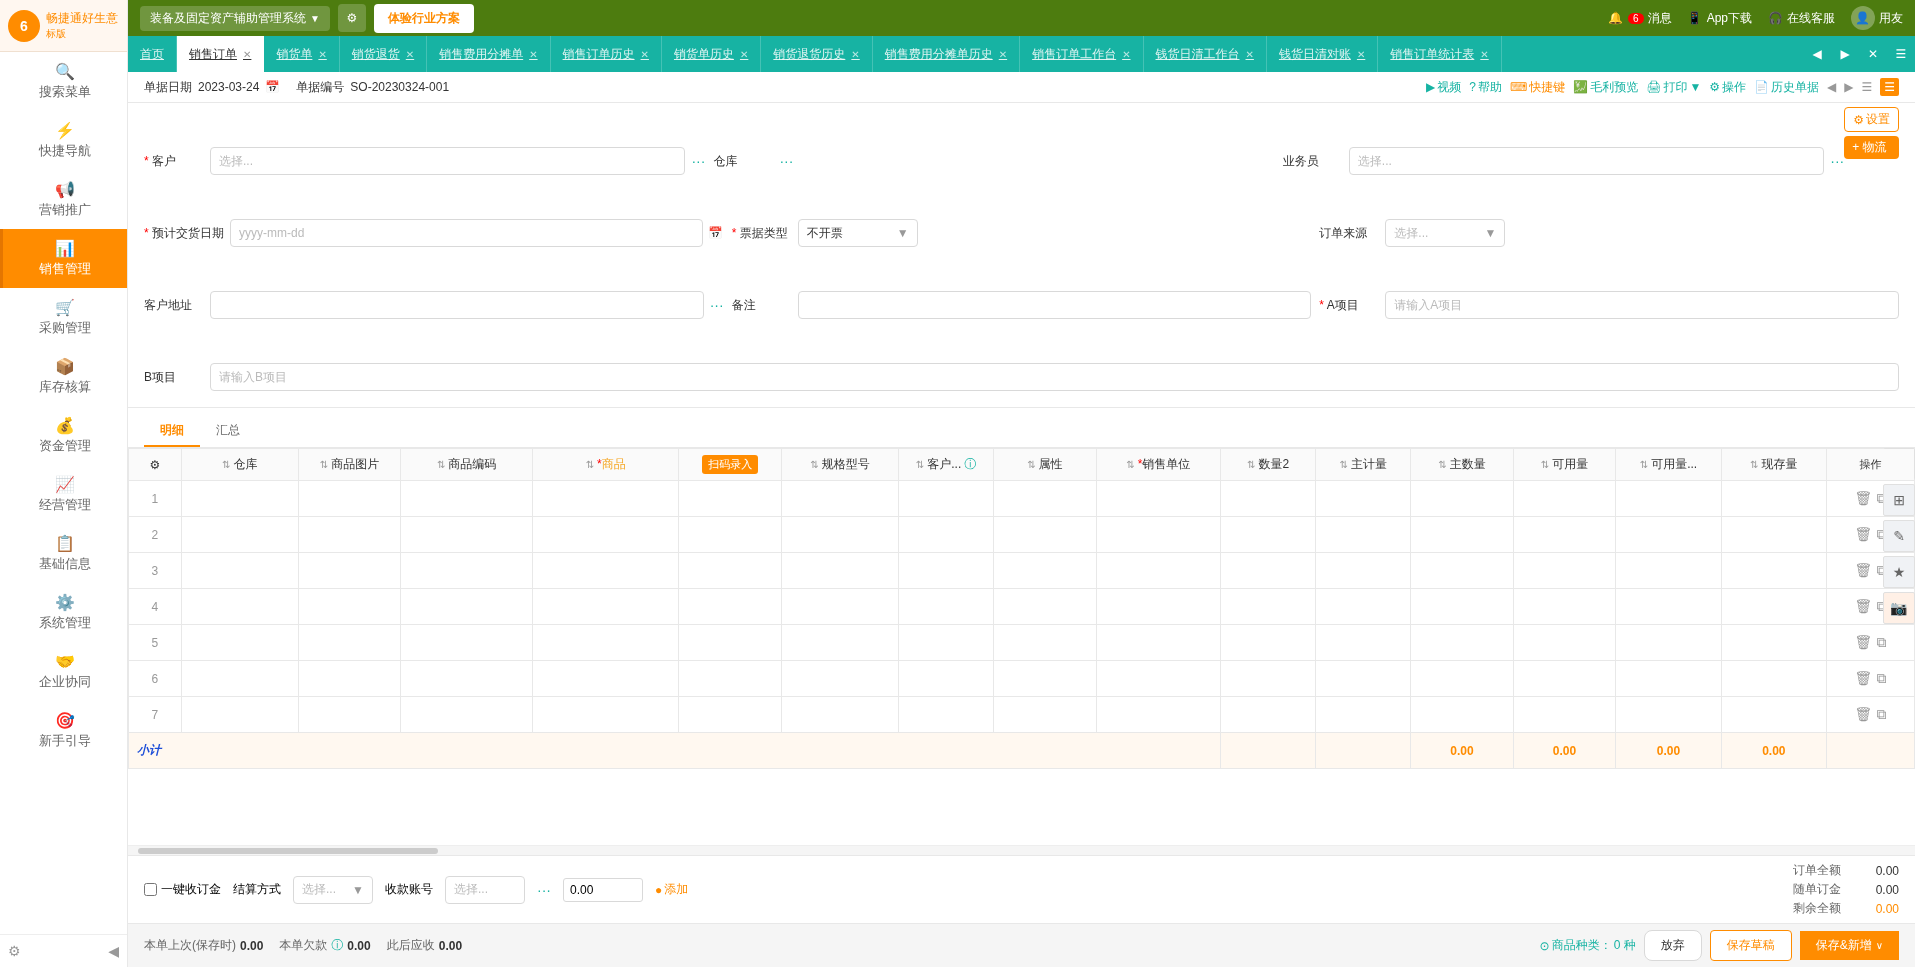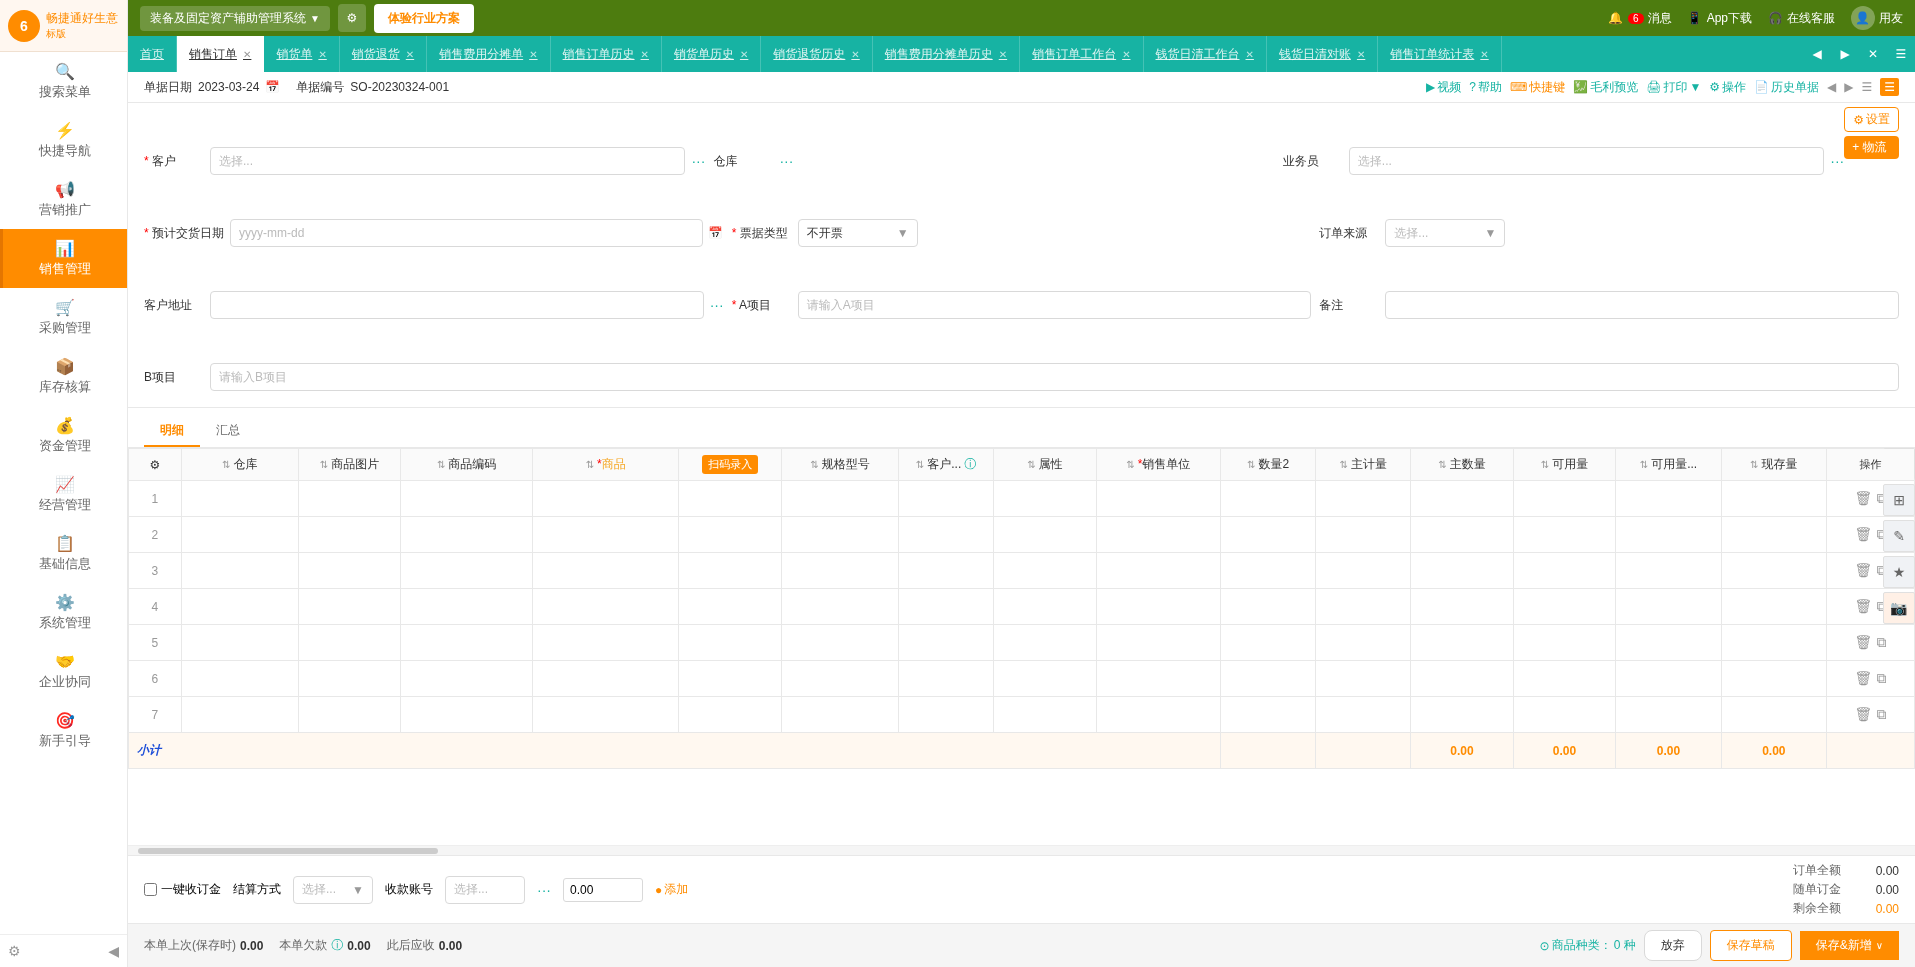--- a/index.html
+++ b/index.html
@@ -380,28 +380,28 @@
         </div>
       </div>
 
       <div class="form-row">
         <div class="field-group">
           <span class="field-label">客户地址</span>
           <div class="field-input wide"></div>
           <span class="ellipsis-btn">···</span>
         </div>
         <div class="field-group">
+          <span class="field-label">备注</span>
+          <div class="field-input wide"></div>
+        </div>
+        <div class="field-group">
           <span class="field-label required">A项目</span>
           <div class="field-input wide">
             <span style="color:#bbb;">请输入A项目</span>
           </div>
-        </div>
-        <div class="field-group">
-          <span class="field-label">备注</span>
-          <div class="field-input wide"></div>
         </div>
       </div>
 
       <div class="form-row">
         <div class="field-group">
           <span class="field-label">B项目</span>
           <div class="field-input wide">
             <span style="color:#bbb;">请输入B项目</span>
           </div>
         </div>

